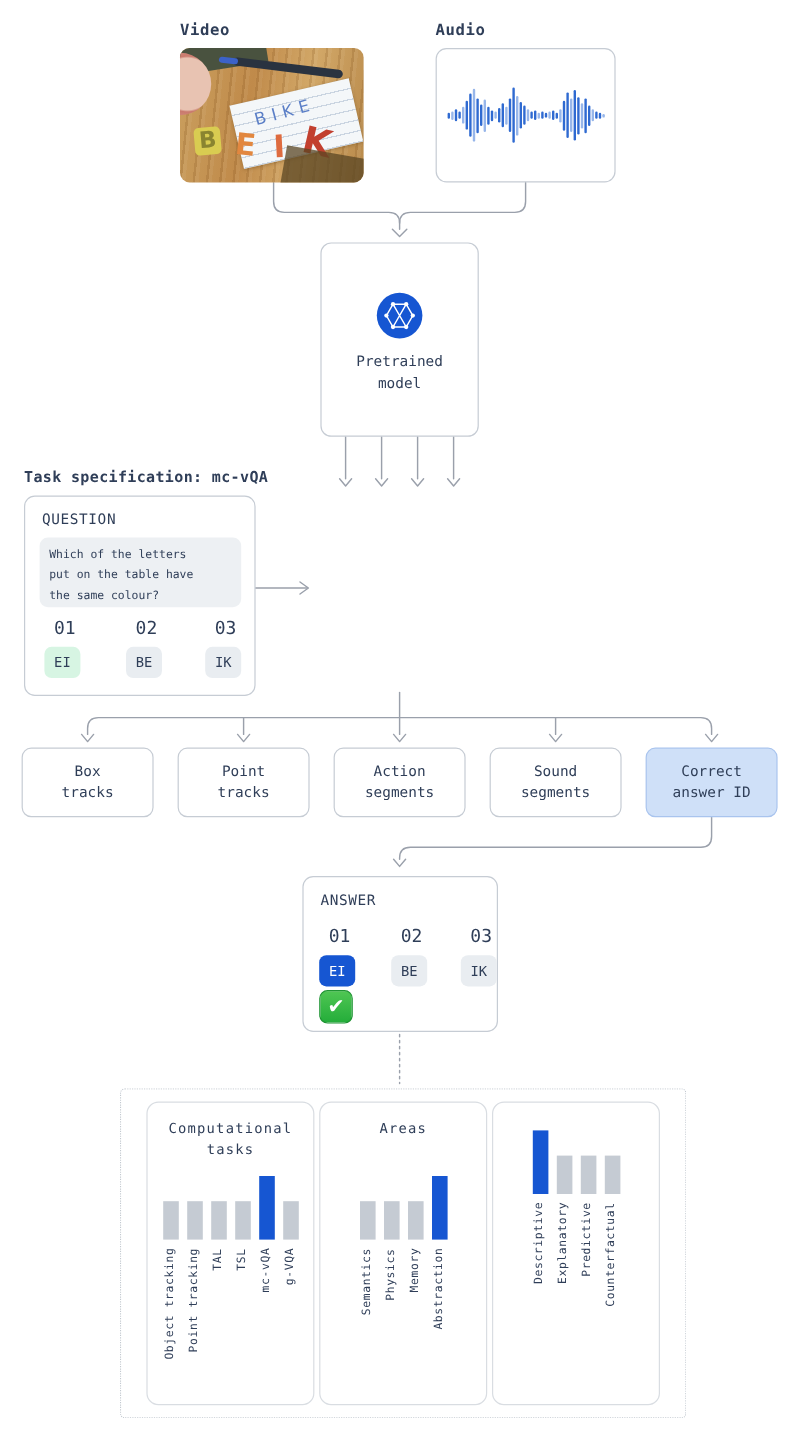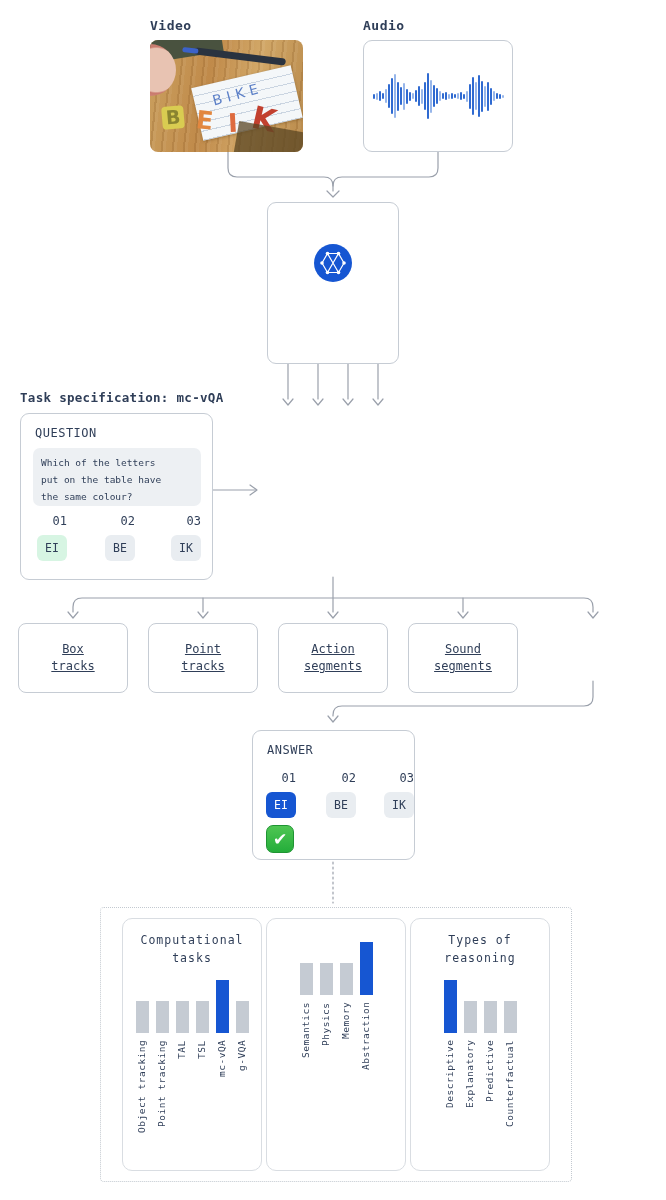--- a/index.html
+++ b/index.html
@@ -41,32 +41,32 @@
   .wave{display:flex;align-items:center;gap:1px;height:48px;}
   .wave .wbar{width:2px;border-radius:1px;}
 
   
   .icircle{position:absolute;left:50%;transform:translateX(-50%);}
 
   
   .qhead{position:absolute;font-size:12px;letter-spacing:.5px;}
   .qarea{position:absolute;background:#edf0f3;border-radius:7px;font-size:9.5px;line-height:1.8;white-space:pre-line;box-sizing:border-box;}
   .optcol{position:absolute;width:30px;text-align:center;}
-  .optnum{font-size:12px;margin-bottom:7px;text-align:right;padding-left:4px;}
+  .optnum{font-size:15px;margin-bottom:7px;text-align:center;padding-left:4px;}
   .chip{width:30px;height:26px;border-radius:6px;background:#e9edf1;display:flex;align-items:center;justify-content:center;font-size:11.5px;box-sizing:border-box;}
   .chip.green{background:#d7f5e3;}
   .chip.blue{background:#1656d2;color:#fff;}
   .check{position:absolute;width:26px;height:26px;border-radius:7px;border:1px solid #1f9433;
     background:linear-gradient(180deg,#4fc653,#24ad3a);display:flex;align-items:center;justify-content:center;
     color:#fff;font-size:17px;font-weight:bold;font-family:"DejaVu Sans",sans-serif;}
 
   
-  .out-box{position:absolute;top:623px;width:110px;height:70px;background:#fff;border:1px solid #c6ccd4;border-radius:8px;
+  .out-box{position:absolute;top:623px;width:110px;height:58px;background:#fff;border:1px solid #c6ccd4;border-radius:8px;
     box-sizing:border-box;display:flex;align-items:center;justify-content:center;text-align:center;
-    font-size:12px;line-height:1.45;white-space:pre-line;z-index:2;text-decoration:underline;}
+    font-size:12px;line-height:1.45;white-space:pre-line;z-index:2;}
   .out-box.hl{background:#cfe0f8;border-color:#a9c4ee;}
 
   
   .tax-wrap{position:absolute;left:100px;top:907px;width:472px;height:275px;border:1.5px dotted #c3c9d0;border-radius:4px;
     box-sizing:border-box;display:flex;gap:4px;justify-content:center;padding:10px 0;z-index:2;}
   .tax-card{width:140px;height:253px;background:#fff;border:1px solid #d9dde2;border-radius:10px;box-sizing:border-box;padding-top:13px;}
   .tax-title{text-align:center;font-size:11.5px;line-height:1.55;white-space:pre-line;letter-spacing:1px;height:38px;}
   .bars-row{display:flex;align-items:flex-end;justify-content:center;gap:7px;height:55px;margin-top:8px;}
   .tbar{width:13px;background:#c5cbd3;}
   .tbar.hl{background:#1656d2;}
@@ -190,20 +190,22 @@
       </g>
       <g fill="#fff">
         <circle cx="-11" cy="0" r="1.8"></circle>
           <circle cx="-5.5" cy="-9.5" r="1.8"></circle>
           <circle cx="5.5" cy="-9.5" r="1.8"></circle>
         <circle cx="11" cy="0" r="1.8"></circle>
           <circle cx="5.5" cy="9.5" r="1.8"></circle>
           <circle cx="-5.5" cy="9.5" r="1.8"></circle>
       </g>
     </svg>
+    <div class="nlabel" style="top:89px;">Pretrained
+model</div>
   </div>
 
   <div class="abs spec-title" style="left:20px;top:390px;">Task specification: mc-vQA</div>
   <div class="node" style="left:20px;top:413px;width:193px;height:167px;">
     <div class="qhead" style="left:14px;top:12px;">QUESTION</div>
     <div class="qarea" style="left:12px;top:34px;width:168px;height:58px;padding:6px 8px;">Which of the letters
 put on the table have
 the same colour?</div>
     <div class="optcol" style="left:16px;top:100px;">
       <div class="optnum">01</div>
@@ -221,20 +223,22 @@
 
 
   <div class="out-box" style="left:18px;">Box
 tracks</div>
   <div class="out-box" style="left:148px;">Point
 tracks</div>
   <div class="out-box" style="left:278px;">Action
 segments</div>
   <div class="out-box" style="left:408px;">Sound
 segments</div>
+  <div class="out-box hl" style="left:538px;">Correct
+answer ID</div>
 
   <div class="node" style="left:252px;top:730px;width:163px;height:130px;">
     <div class="qhead" style="left:14px;top:12px;">ANSWER</div>
     <div class="optcol" style="left:13px;top:40px;">
       <div class="optnum">01</div>
       <div class="chip blue">EI</div>
     </div>
     <div class="optcol" style="left:73px;top:40px;">
       <div class="optnum">02</div>
       <div class="chip">BE</div>
@@ -263,37 +267,36 @@
         <div class="vlab">Object tracking</div>
         <div class="vlab">Point tracking</div>
         <div class="vlab">TAL</div>
         <div class="vlab">TSL</div>
         <div class="vlab">mc-vQA</div>
         <div class="vlab">g-VQA</div>
       </div>
     </div>
 
     <div class="tax-card">
+      <div class="tax-title">Areas</div>
       <div class="bars-row">
         <div class="tbar" style="height: 32px;"></div>
         <div class="tbar" style="height: 32px;"></div>
         <div class="tbar" style="height: 32px;"></div>
         <div class="tbar hl" style="height: 53px;"></div>
       </div>
       <div class="labels-row">
         <div class="vlab">Semantics</div>
         <div class="vlab">Physics</div>
         <div class="vlab">Memory</div>
         <div class="vlab">Abstraction</div>
       </div>
     </div>
 
     <div class="tax-card">
-      <div class="tax-title">Types of
-reasoning</div>
       <div class="bars-row">
         <div class="tbar hl" style="height: 53px;"></div>
         <div class="tbar" style="height: 32px;"></div>
         <div class="tbar" style="height: 32px;"></div>
         <div class="tbar" style="height: 32px;"></div>
       </div>
       <div class="labels-row">
         <div class="vlab">Descriptive</div>
         <div class="vlab">Explanatory</div>
         <div class="vlab">Predictive</div>

